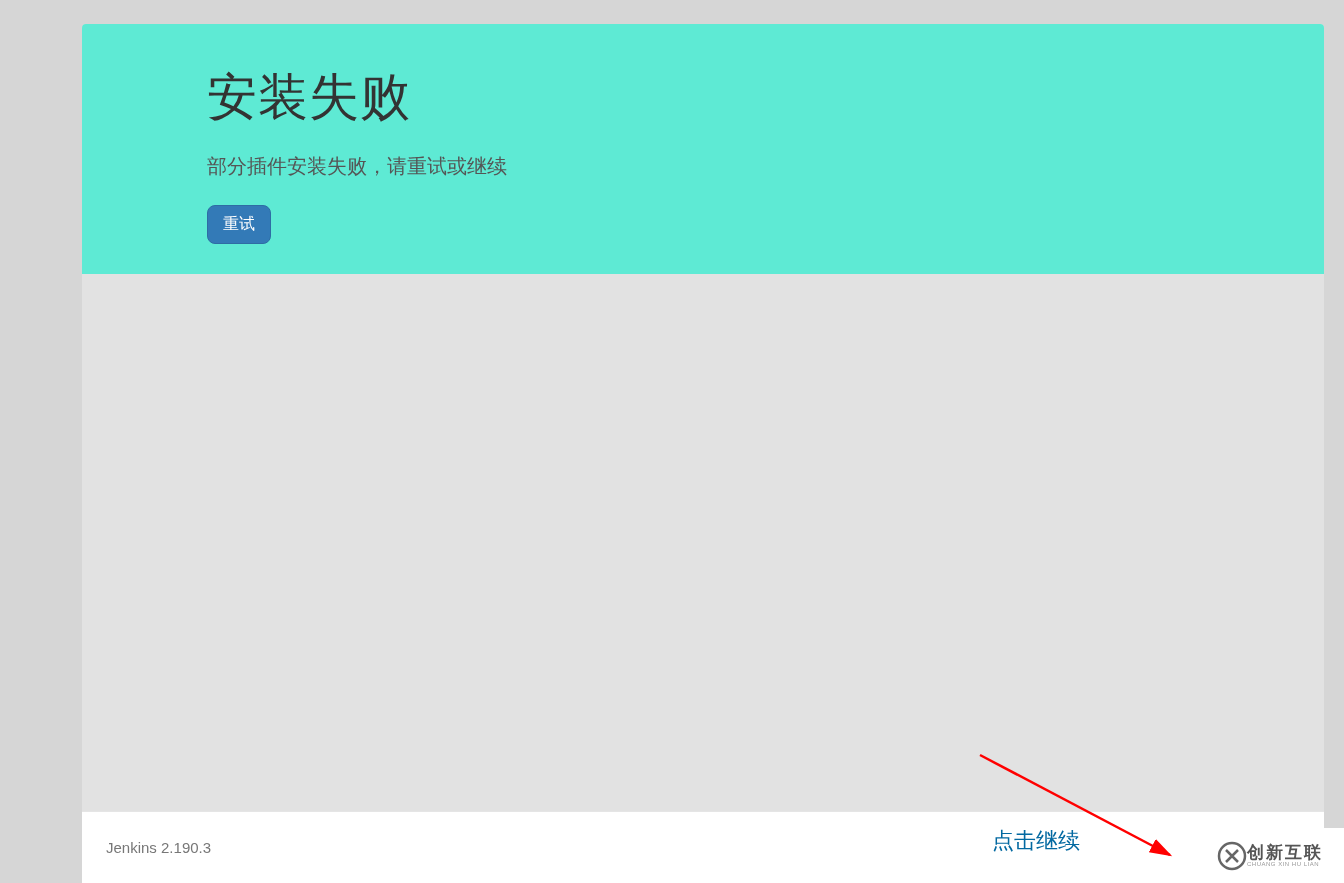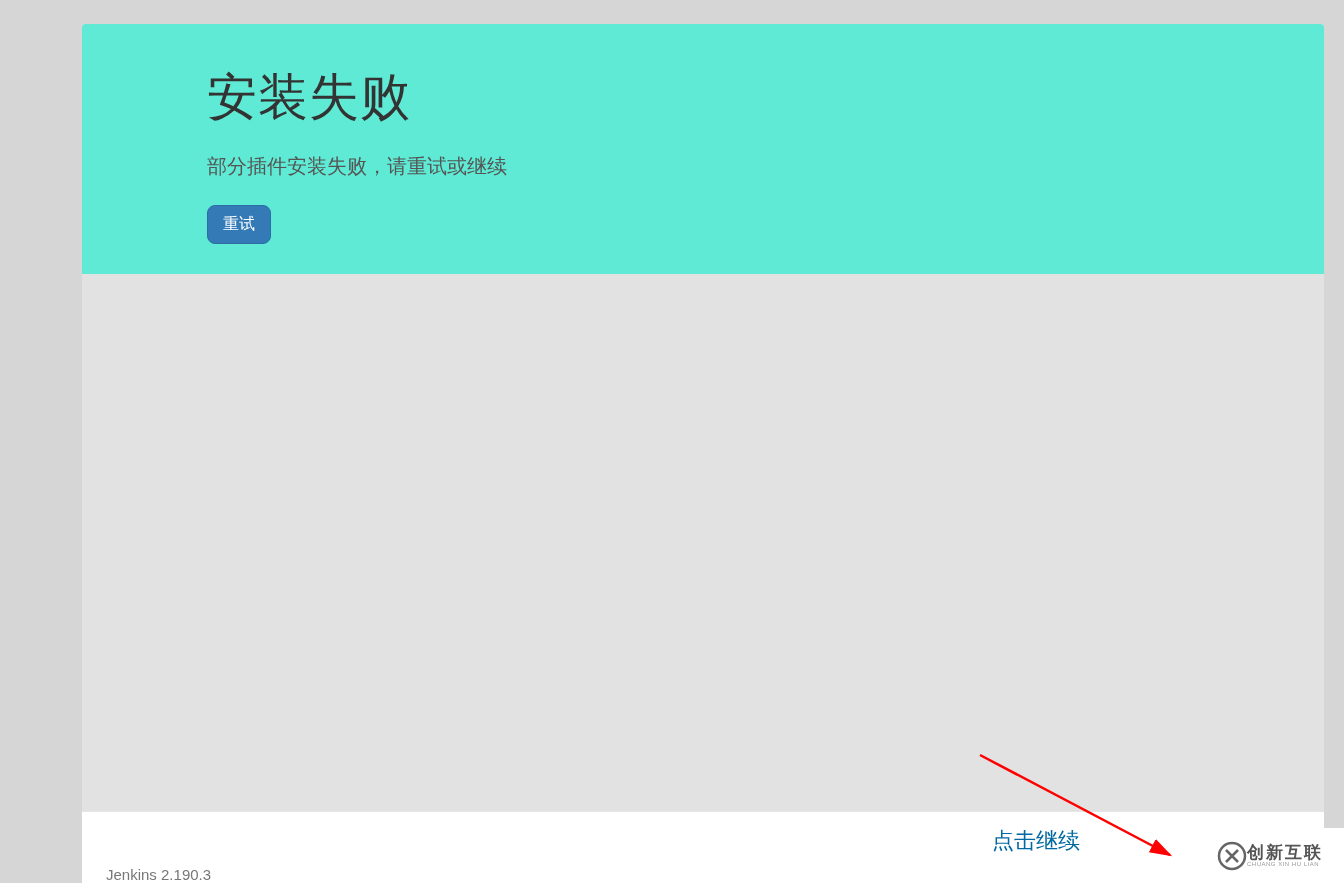--- a/index.html
+++ b/index.html
@@ -72,21 +72,21 @@
     }
     .modal-footer {
       position: absolute;
       bottom: 0;
       left: 0;
       right: 0;
       height: 72px;
       background-color: #ffffff;
       border-top: 1px solid #e5e5e5;
       display: flex;
-      align-items: flex-end;
+      align-items: center;
       justify-content: space-between;
       padding: 0 24px;
     }
     .version-text {
       color: #777777;
       font-size: 15px;
     }
     .continue-link {
       color: #337ab7;
       font-size: 16px;

